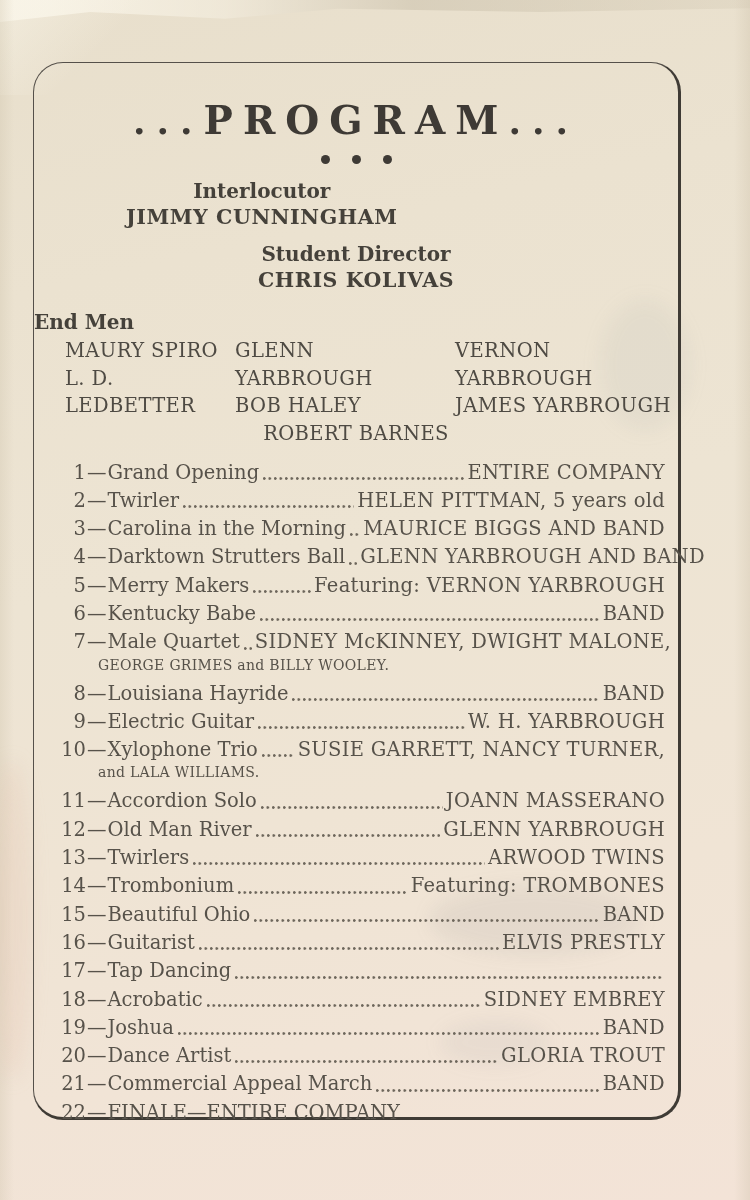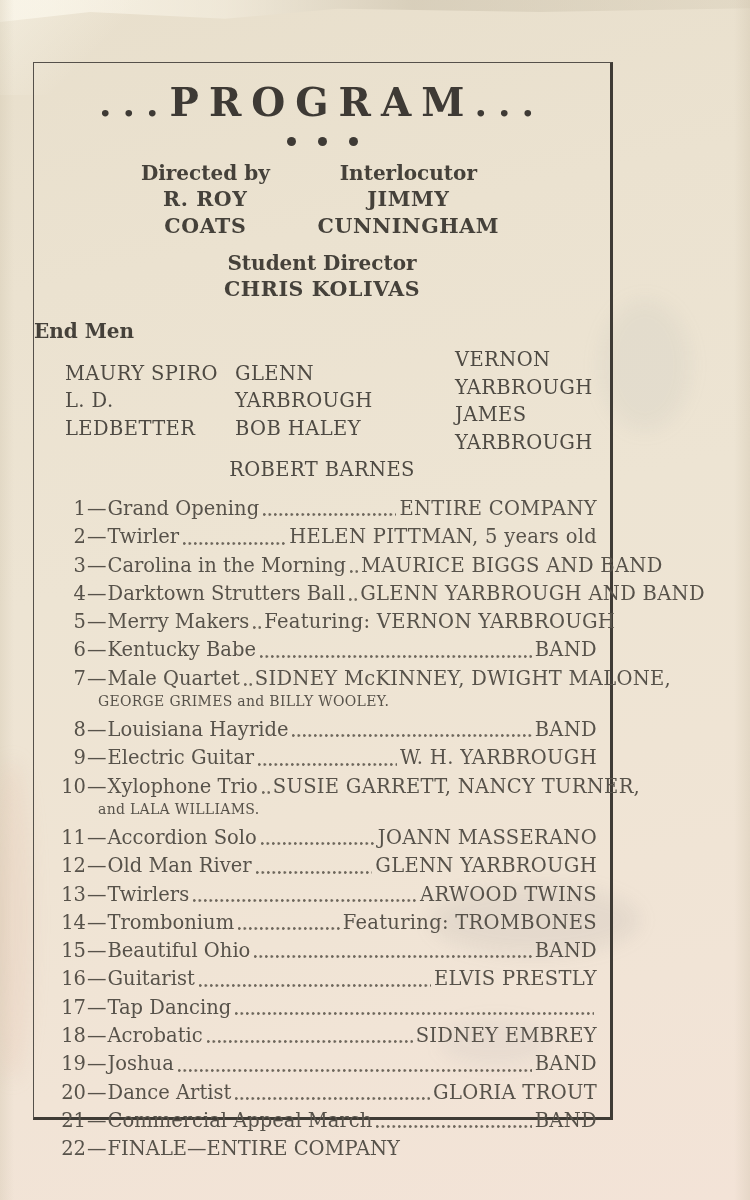--- a/index.html
+++ b/index.html
@@ -38,26 +38,27 @@
   }
   .smudge { position: absolute; border-radius: 50%; filter: blur(9px); }
   .smudge.s1 { left: 430px; top: 885px; width: 210px; height: 70px; background: rgba(125,128,132,0.10); }
   .smudge.s2 { left: 600px; top: 300px; width: 90px; height: 130px; background: rgba(140,152,150,0.09); }
   .smudge.s3 { left: 440px; top: 1020px; width: 110px; height: 45px; background: rgba(130,132,138,0.08); }
   .smudge.s4 { left: -8px; top: 760px; width: 40px; height: 320px; background: rgba(219,176,156,0.18); }
 
   
   .frame {
     position: absolute; left: 33px; top: 62px;
-    width: 580px; height: 1058px;
+    width: 648px; height: 1058px;
     border-top: 1.5px solid #55504a;
     border-left: 1.5px solid #55504a;
     border-right: 3px solid #3f3b35;
     border-bottom: 3px solid #3f3b35;
-    padding-top: 16px;
+    padding-top: 34px;
+    border-radius: 30px;
   }
 
   
   .title {
     text-align: center;
     font-weight: bold;
     font-size: 39px;
     color: #3e3a35;
     letter-spacing: 10px;
     white-space: nowrap;
@@ -118,24 +119,20 @@
   <div class="smudge s4"></div>
 
   <div class="frame">
 
     <div class="title"><span class="dots">...</span><span>PROGRAM</span><span class="dots">...</span></div>
 
     <div class="ornament"><i></i><i></i><i></i></div>
 
     <div class="credits">
       <div class="credit">
-        <div class="label">Directed by</div>
-        <div class="name">R. ROY COATS</div>
-      </div>
-      <div class="credit">
         <div class="label">Interlocutor</div>
         <div class="name">JIMMY CUNNINGHAM</div>
       </div>
     </div>
 
     <div class="credit center">
       <div class="label">Student Director</div>
       <div class="name">CHRIS KOLIVAS</div>
     </div>
 

